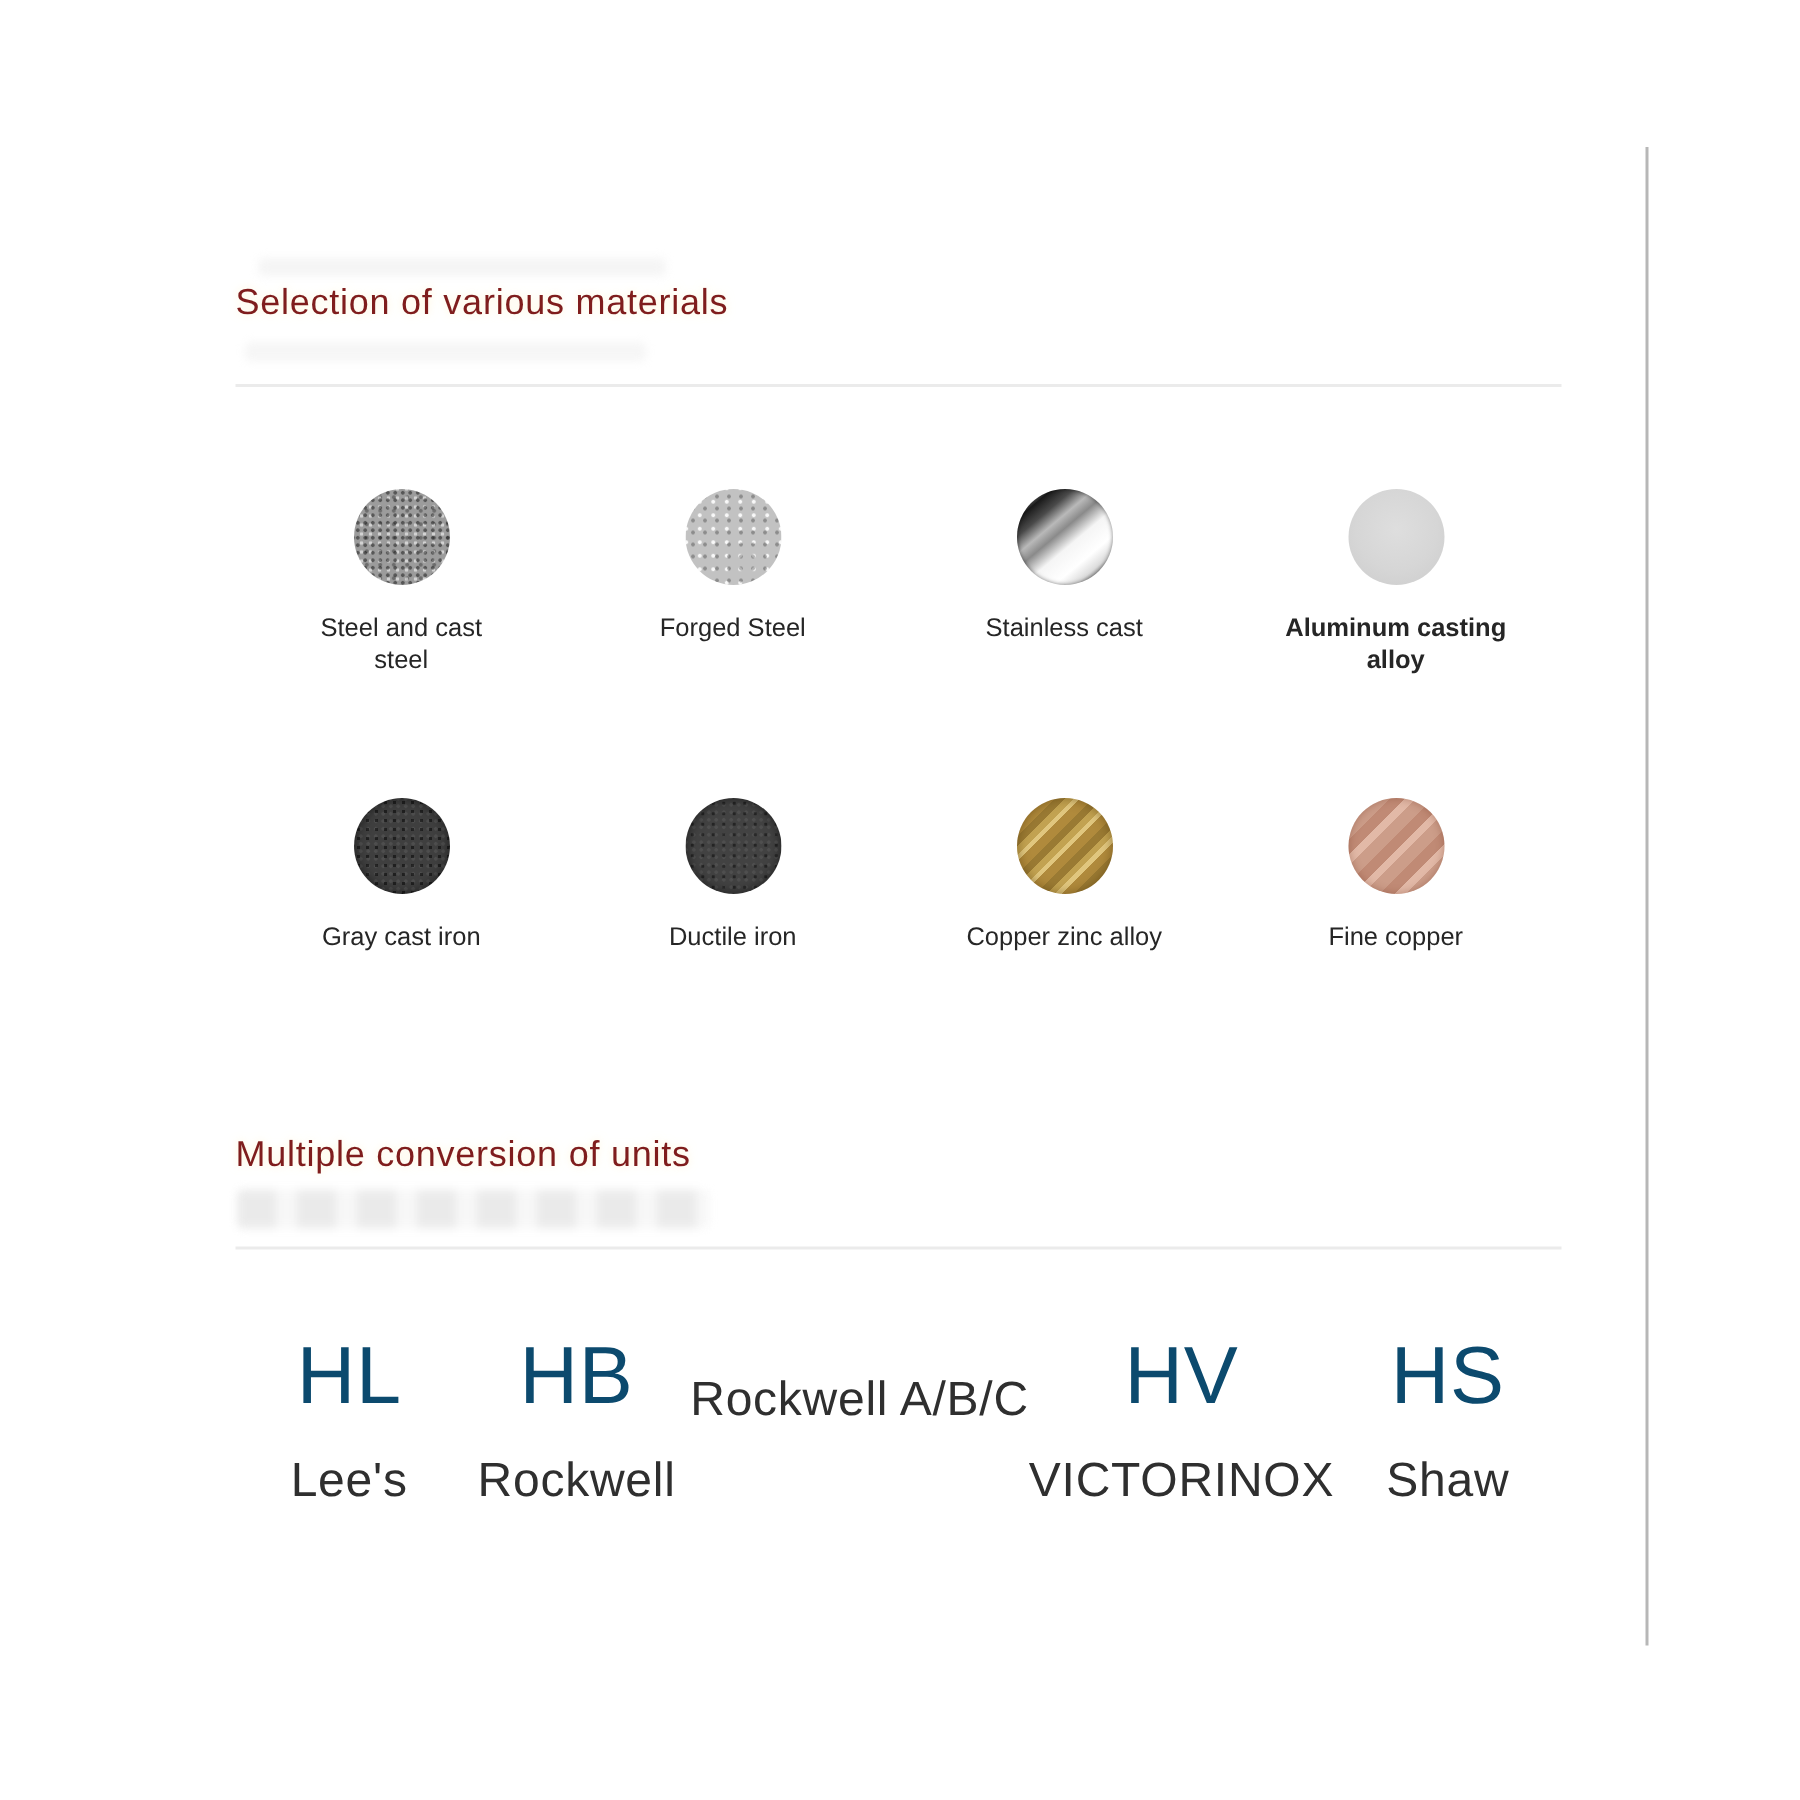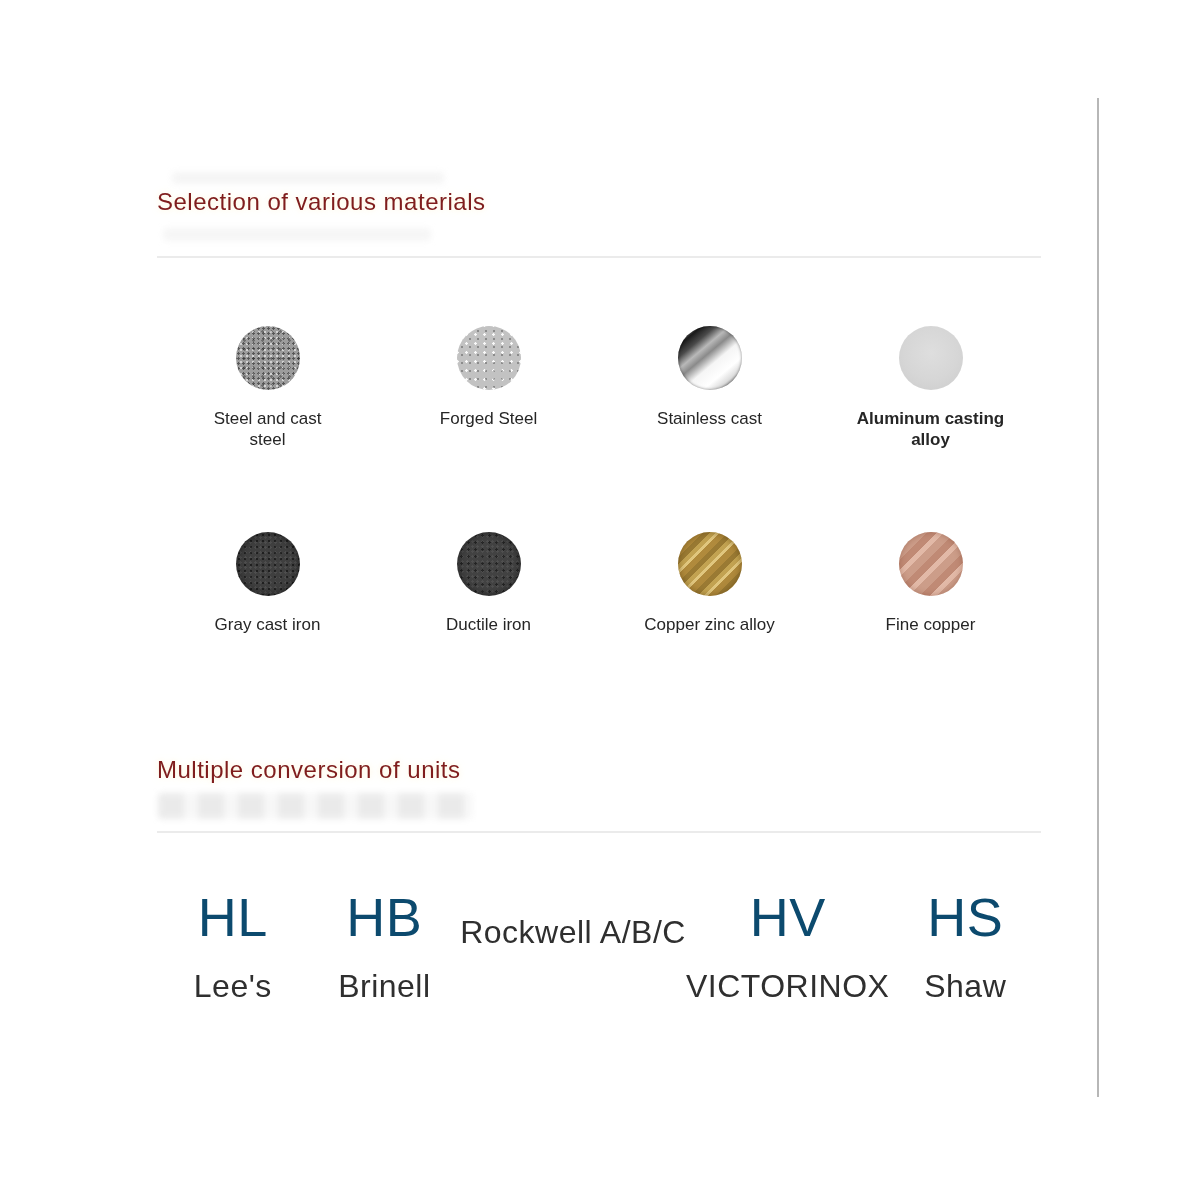--- a/index.html
+++ b/index.html
@@ -250,21 +250,21 @@
   <h2 class="section-title" id="units-title">Multiple conversion of units</h2>
   <div class="divider" id="divider-2"></div>
 
   <div class="units-row">
     <div class="unit-cell">
       <div class="unit-abbr">HL</div>
       <div class="unit-label">Lee's</div>
     </div>
     <div class="unit-cell">
       <div class="unit-abbr">HB</div>
-      <div class="unit-label">Brinell</div>
+      <div class="unit-label">Rockwell</div>
     </div>
     <div class="unit-cell">
       <div class="unit-label">Rockwell A/B/C</div>
     </div>
     <div class="unit-cell">
       <div class="unit-abbr">HV</div>
       <div class="unit-label">VICTORINOX</div>
     </div>
     <div class="unit-cell">
       <div class="unit-abbr">HS</div>

